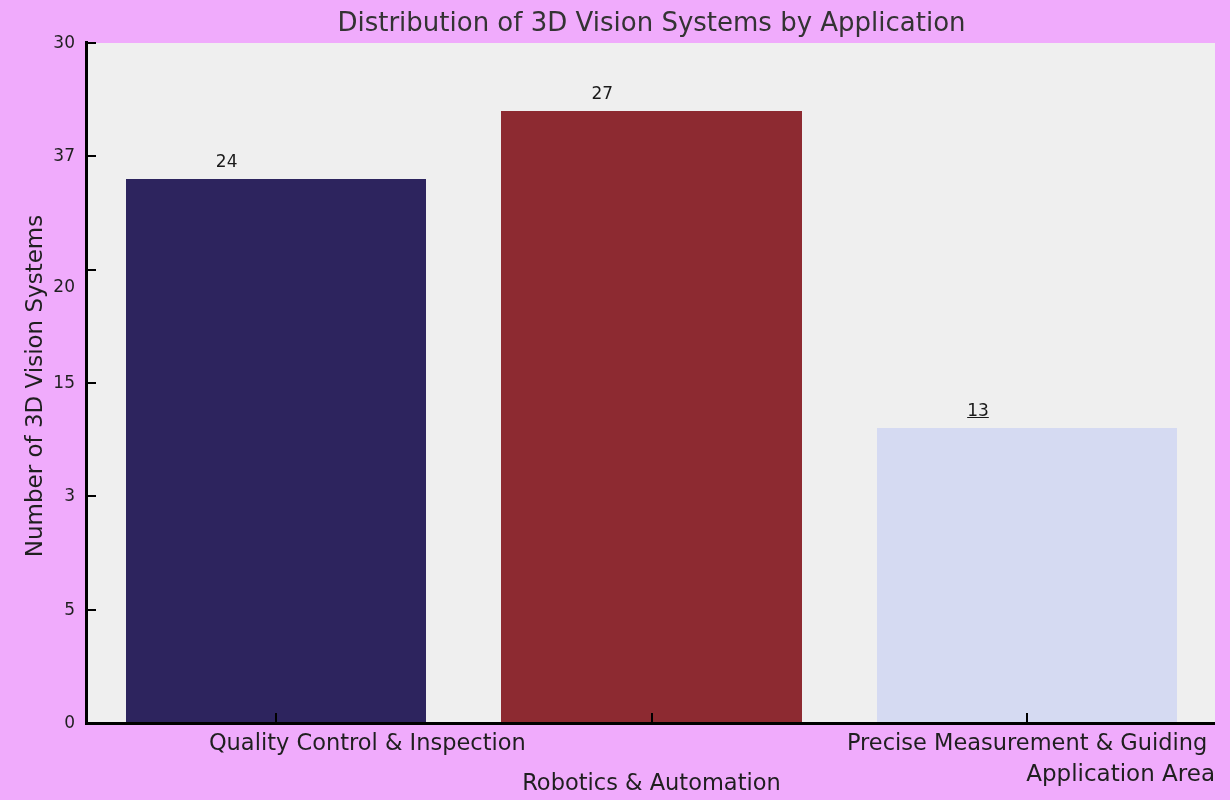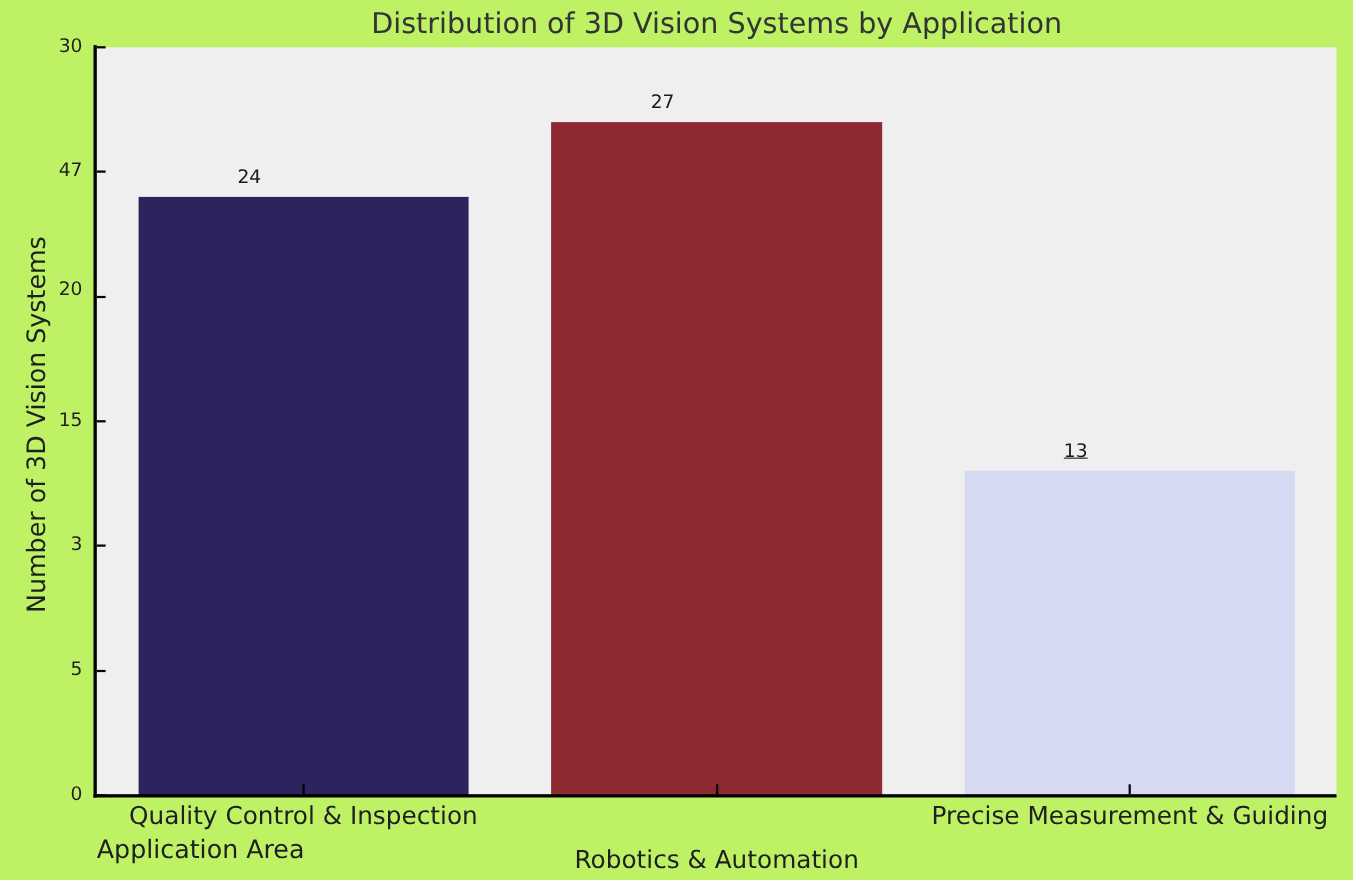--- a/index.html
+++ b/index.html
@@ -15,21 +15,21 @@
     overflow: hidden;
     position: relative;
   }
 
   #figure {
     position: absolute;
     left: 0;
     top: 0;
     width: 1230px;
     height: 800px;
-    background: #bef264;
+    background: #f0abfc;
   }
 
   
   #chart-title {
     position: absolute;
     left: 88px;
     top: 6px;
     width: 1127px;
     text-align: center;
     font-size: 26px;
@@ -118,21 +118,21 @@
     height: 9px;
     background: #000000;
   }
 
   
   #x-axis-title {
     position: absolute;
     left: 88px;
     top: 760px;
     width: 1127px;
-    text-align: left;
+    text-align: right;
     font-size: 23px;
     color: #1f1f1f;
     white-space: nowrap;
   }
   #y-axis-title {
     position: absolute;
     left: -306px;
     top: 373px;
     width: 680px;
     text-align: center;
@@ -165,29 +165,29 @@
   <div id="y-ticks">
       <div class="y-tick-mark" style="top: 722px;"></div>
       <div class="y-tick-label" style="top: 711px; left: 15px; width: 60px;">0</div>
       <div class="y-tick-mark" style="top: 608.667px;"></div>
       <div class="y-tick-label" style="top: 597.667px; left: 15px; width: 60px;">5</div>
       <div class="y-tick-mark" style="top: 495.333px;"></div>
       <div class="y-tick-label" style="top: 484.333px; left: 15px; width: 60px;">3</div>
       <div class="y-tick-mark" style="top: 382px;"></div>
       <div class="y-tick-label" style="top: 371px; left: 15px; width: 60px;">15</div>
       <div class="y-tick-mark" style="top: 268.667px;"></div>
-      <div class="y-tick-label" style="top: 252px; left: 15px; width: 60px;">20</div>
+      <div class="y-tick-label" style="top: 275px; left: 15px; width: 60px;">20</div>
       <div class="y-tick-mark" style="top: 155.333px;"></div>
-      <div class="y-tick-label" style="top: 144.333px; left: 15px; width: 60px;">47</div>
+      <div class="y-tick-label" style="top: 144.333px; left: 15px; width: 60px;">37</div>
       <div class="y-tick-mark" style="top: 42px;"></div>
       <div class="y-tick-label" style="top: 31px; left: 15px; width: 60px;">30</div>
     </div>
   <div id="x-ticks">
       <div class="x-tick-mark" style="left: 274.833px;"></div>
-      <div class="x-tick-label" style="left: 25.8333px; width: 500px;">Quality Control &amp; Inspection</div>
+      <div class="x-tick-label" style="left: 25.8333px; width: 500px; text-align: right;">Quality Control &amp; Inspection</div>
       <div class="x-tick-mark" style="left: 650.5px;"></div>
       <div class="x-tick-label" style="left: 401.5px; width: 500px; margin-top: 40px;">Robotics &amp; Automation</div>
       <div class="x-tick-mark" style="left: 1026.17px;"></div>
       <div class="x-tick-label" style="left: 777.167px; width: 500px;">Precise Measurement &amp; Guiding</div>
     </div>
 
   <div id="x-axis-title">Application Area</div>
 
   <div id="y-axis-title">Number of 3D Vision Systems</div>
 </div>

